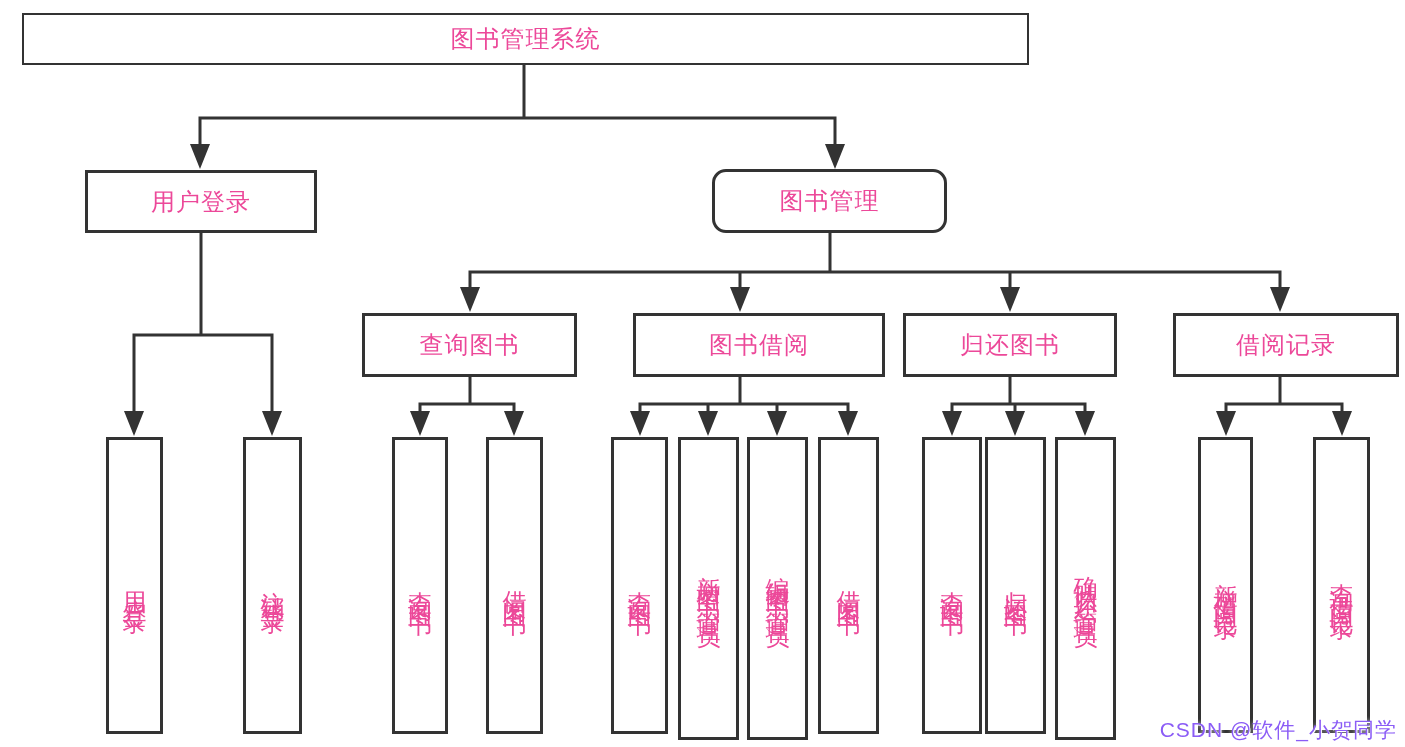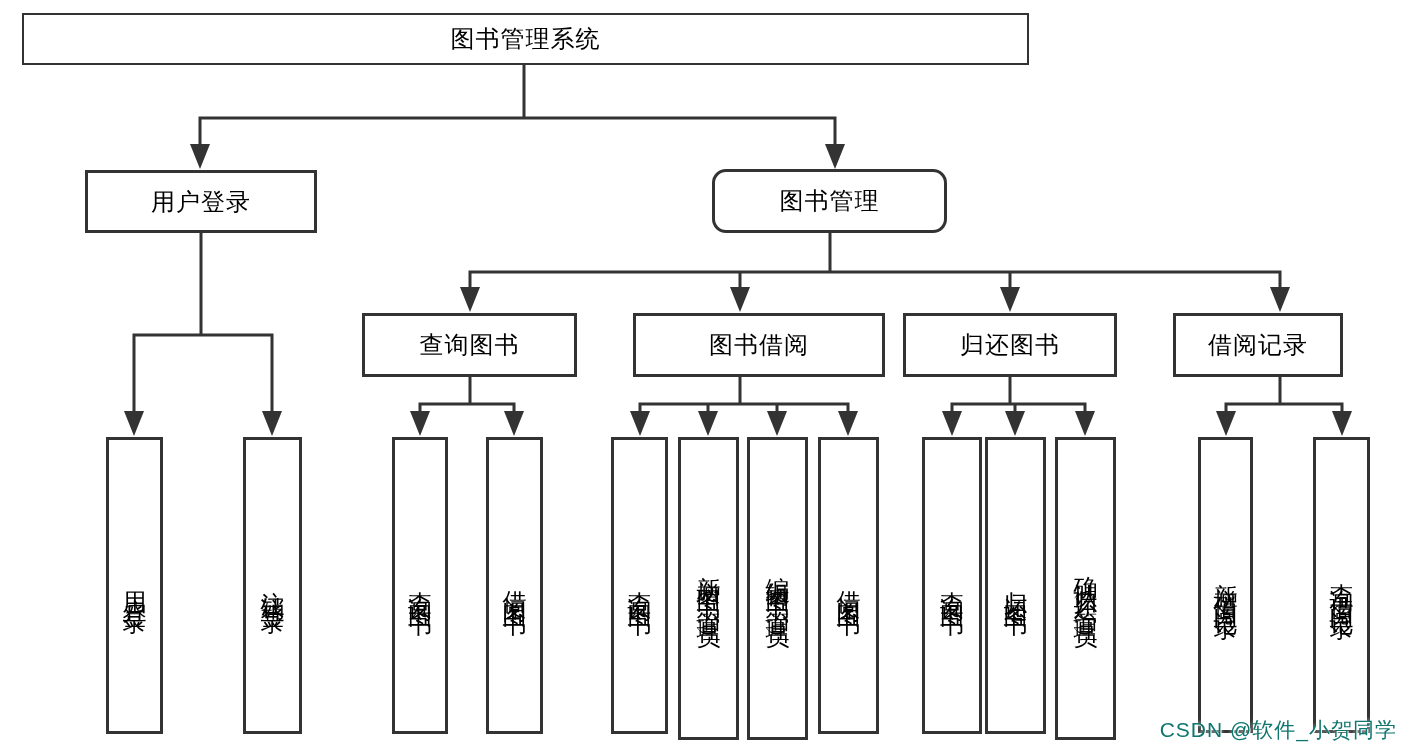--- a/index.html
+++ b/index.html
@@ -17,40 +17,40 @@
     width: 1405px; height: 747px;
   }
   .box {
     position: absolute;
     box-sizing: border-box;
     border: 3px solid #333333;
     background: #ffffff;
     display: flex;
     align-items: center;
     justify-content: center;
-    color: #000000;
+    color: #ec4899;
     font-size: 24px;
     letter-spacing: 1px;
     text-align: center;
     white-space: nowrap;
   }
   .box.root { border-width: 2px; }
   .leaf .vtext {
     writing-mode: vertical-rl;
     text-orientation: mixed;
     line-height: 1;
     letter-spacing: 7px;
     white-space: nowrap;
   }
   #watermark {
     position: absolute;
     top: 716px;
     right: 8px;
     font-size: 21px;
-    color: #0f766e;
+    color: #8b5cf6;
     letter-spacing: 1px;
     z-index: 10;
     text-shadow: 0 0 4px #ffffff, 1px 1px 0 #ffffff;
     white-space: nowrap;
   }
 </style>
 </head>
 <body>
 
 <div id="canvas">
@@ -96,21 +96,21 @@
   </svg>
 
   <div class="box root" style="left:22px; top:13px; width:1007px; height:52px;">图书管理系统</div>
 
   <div class="box" style="left:85px; top:170px; width:232px; height:63px;">用户登录</div>
   <div class="box" style="left:712px; top:169px; width:235px; height:64px;border-radius:14px;">图书管理</div>
 
   <div class="box" style="left:362px; top:313px; width:215px; height:64px;">查询图书</div>
   <div class="box" style="left:633px; top:313px; width:252px; height:64px;">图书借阅</div>
   <div class="box" style="left:903px; top:313px; width:214px; height:64px;">归还图书</div>
-  <div class="box" style="left:1173px; top:313px; width:170px; height:64px;">借阅记录</div>
+  <div class="box" style="left:1173px; top:313px; width:226px; height:64px;">借阅记录</div>
 
   <div class="box leaf" style="left:106px; top:437px; width:57px; height:297px;">
     <span class="vtext">用户登录</span>
   </div>
   <div class="box leaf" style="left:243px; top:437px; width:59px; height:297px;">
     <span class="vtext">注销登录</span>
   </div>
 
   <div class="box leaf" style="left:392px; top:437px; width:56px; height:297px;">
     <span class="vtext">查询图书</span>

